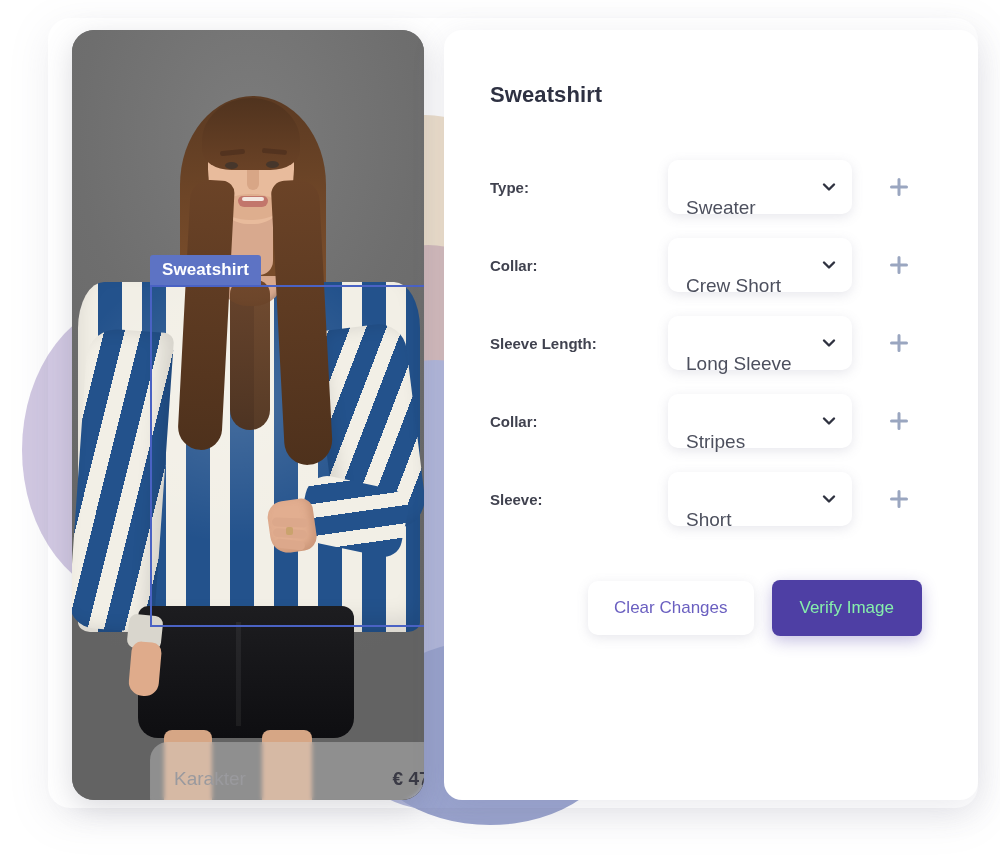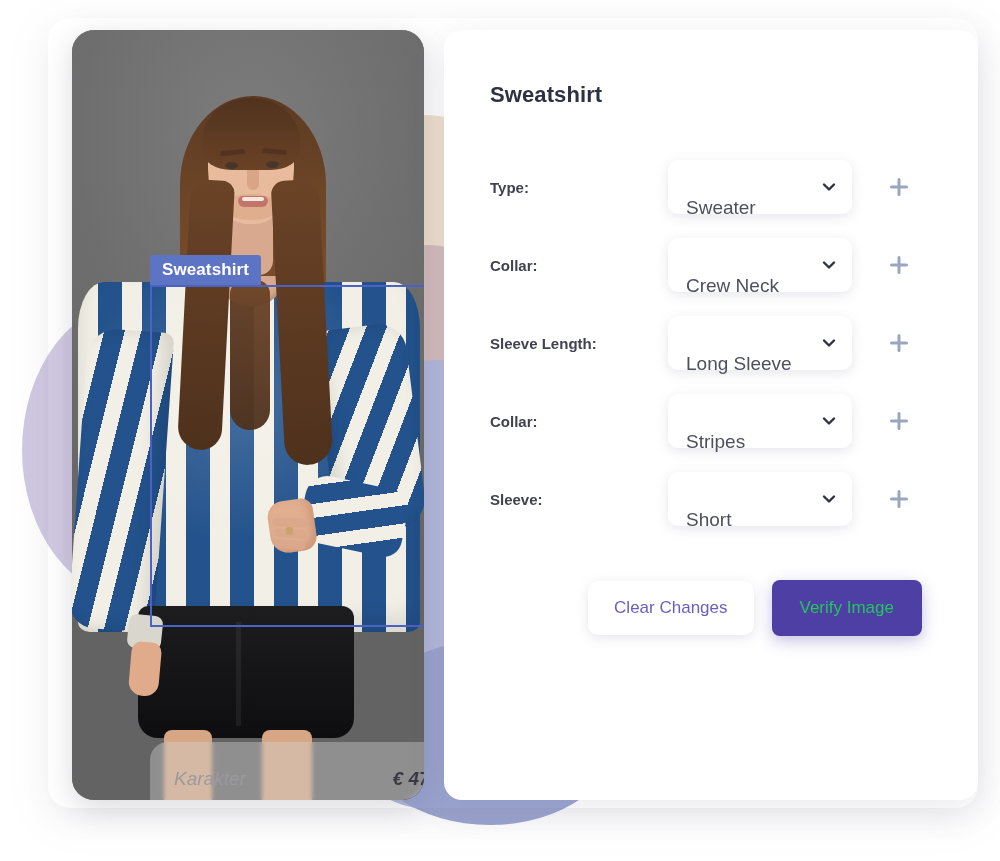--- a/index.html
+++ b/index.html
@@ -282,21 +282,20 @@
   
   .photo-infobar {
     position: absolute;
     left: 78px; top: 712px;
     width: 330px; height: 74px;
     background: rgba(215,215,215,.38);
     border-radius: 18px;
     display: flex; align-items: center; justify-content: space-between;
     padding: 0 24px;
     backdrop-filter: blur(2px);
-    font-style: italic;
   }
   .brand-name {
     color: #9a9a9e;
     font-size: 19px;
     font-weight: 500;
   }
   .price {
     color: #3a3a45;
     font-size: 19px;
     font-weight: 700;
@@ -396,21 +395,21 @@
     box-shadow: 0 3px 12px rgba(110,110,140,.17);
     cursor: pointer;
     border: none;
     font-family: "Liberation Sans", sans-serif;
   }
   .btn-verify {
     height: 56px;
     padding: 0 28px;
     display: flex; align-items: center; justify-content: center;
     background: #4e3fa4;
-    color: #22c55e;
+    color: #86efac;
     font-size: 17px;
     font-weight: 500;
     border-radius: 8px;
     box-shadow: 0 5px 16px rgba(78,63,164,.32);
     cursor: pointer;
     border: none;
     font-family: "Liberation Sans", sans-serif;
   }
 </style>
 </head>
@@ -490,21 +489,21 @@
       <div class="plus-btn">
         <svg width="24" height="24" viewBox="0 0 24 24">
             <path d="M12 4.5 V19.5 M4.5 12 H19.5" stroke="#9aa6c0" stroke-width="3" stroke-linecap="round"></path>
           </svg>
       </div>
     </div>
 
     <div class="attr-row">
       <div class="attr-label">Collar:</div>
       <div class="select-box">
-        <span class="select-value">Crew Neck</span>
+        <span class="select-value">Crew Short</span>
         <span class="chev">
           <svg width="18" height="18" viewBox="0 0 18 18">
               <path d="M4 6.5 L9 11.5 L14 6.5" fill="none" stroke="#2f3240" stroke-width="2.4" stroke-linecap="round" stroke-linejoin="round"></path>
             </svg>
         </span>
       </div>
       <div class="plus-btn">
         <svg width="24" height="24" viewBox="0 0 24 24">
             <path d="M12 4.5 V19.5 M4.5 12 H19.5" stroke="#9aa6c0" stroke-width="3" stroke-linecap="round"></path>
           </svg>

